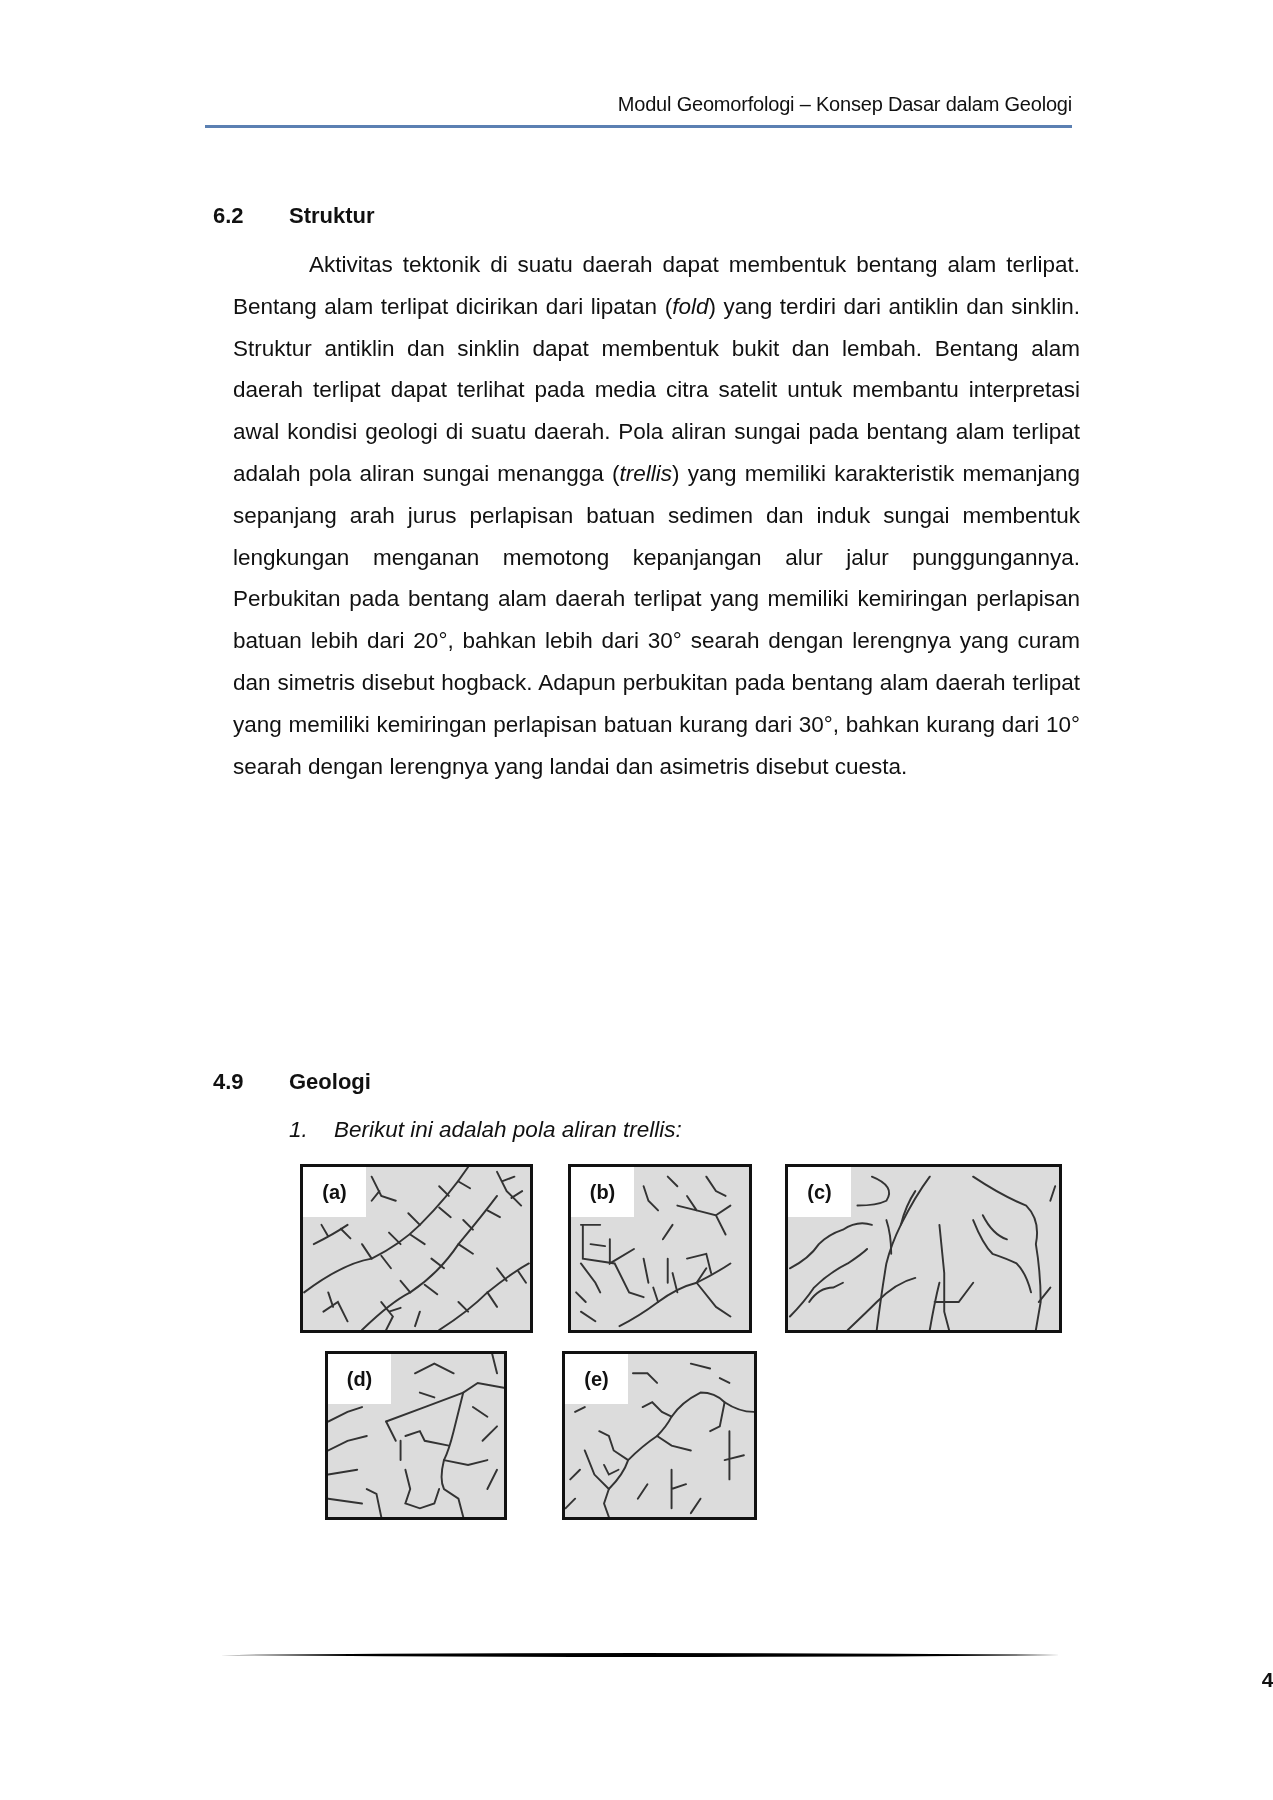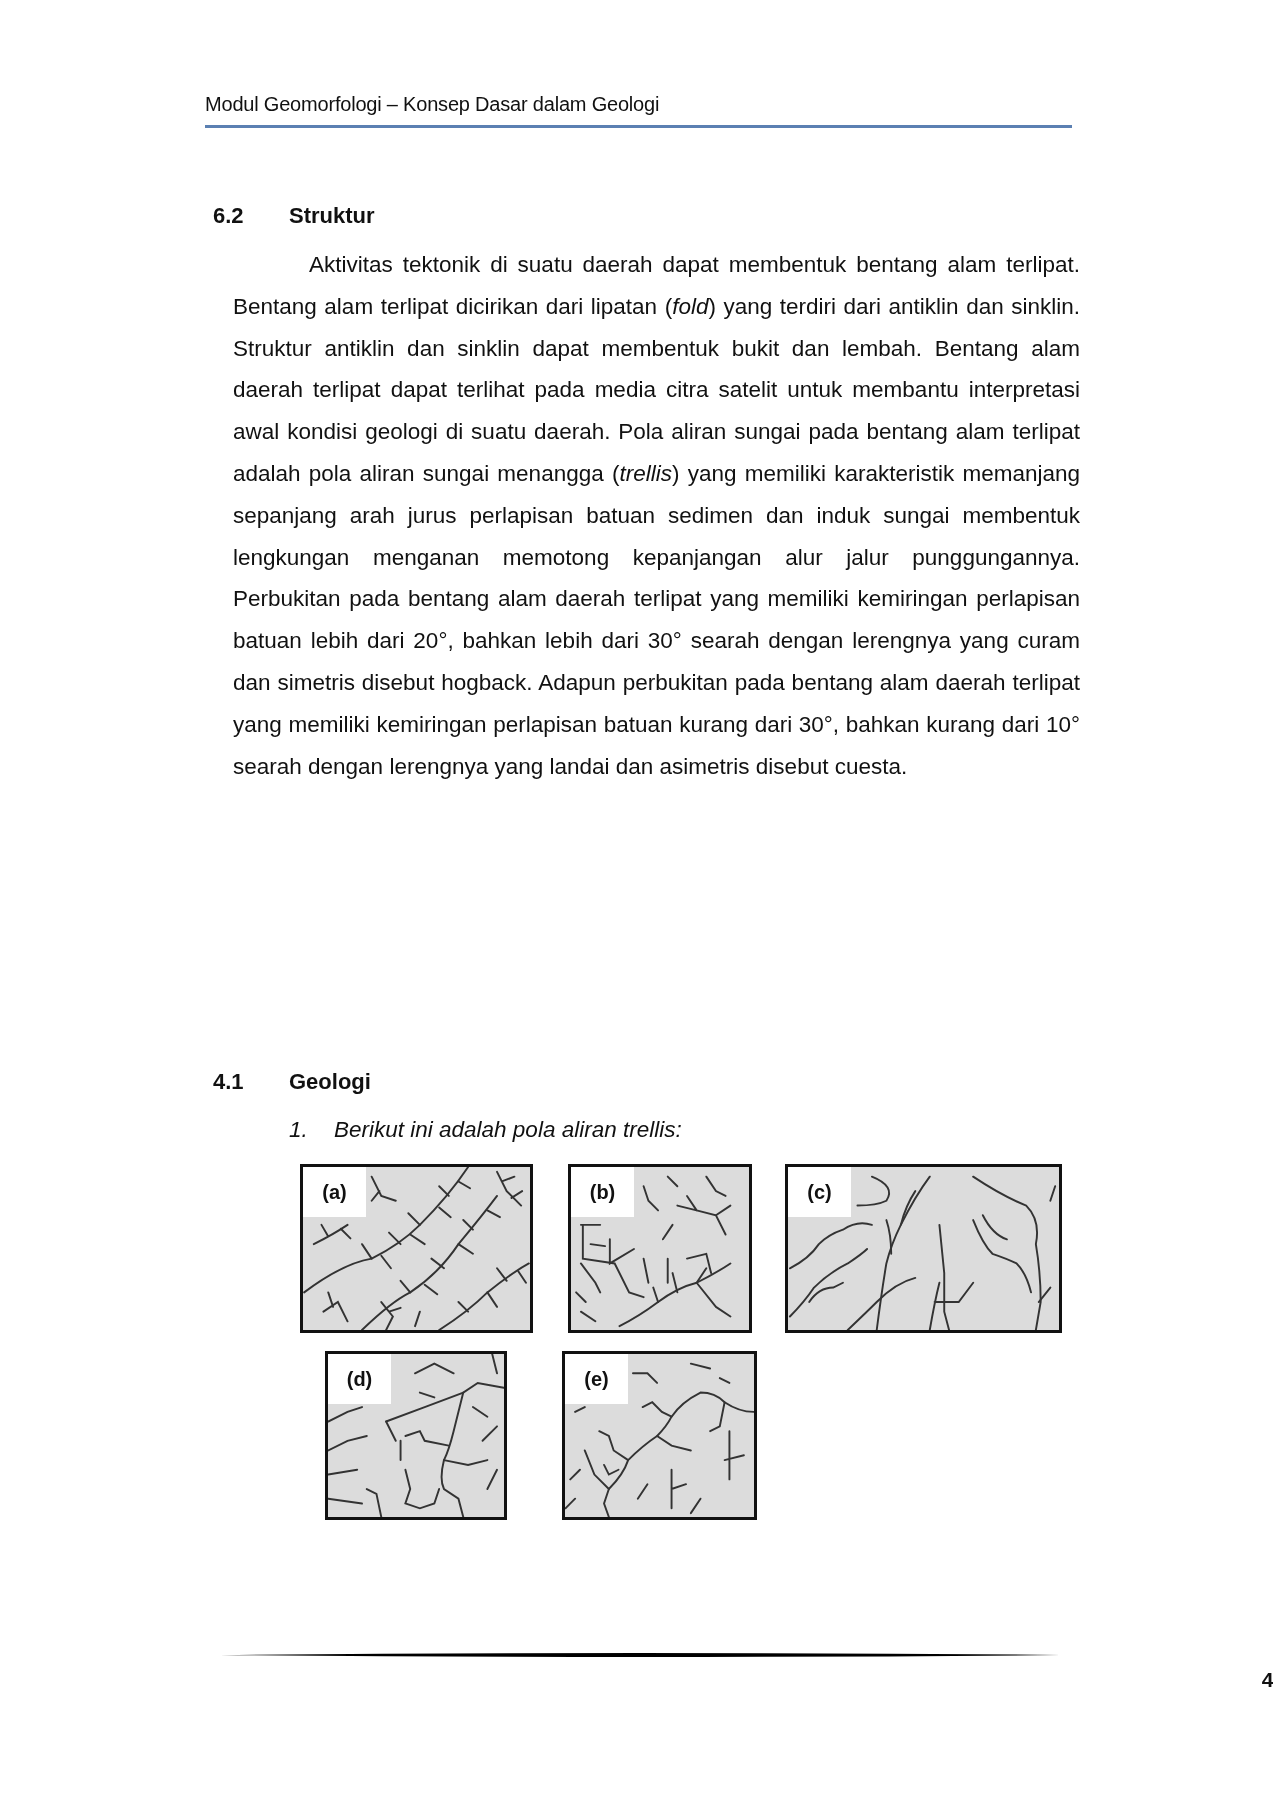--- a/index.html
+++ b/index.html
@@ -1,18 +1,18 @@
 <!DOCTYPE html>
 <html><head>
 <meta charset="utf-8">
 <style>
   html, body { margin: 0; padding: 0; background: #ffffff; }
   body { width: 1273px; height: 1800px; position: relative; overflow: hidden;
          font-family: "Liberation Sans", "DejaVu Sans", sans-serif; color: #111; }
-  .header-title { position: absolute; left: 205px; width: 867px; top: 93px; text-align: left;
+  .header-title { position: absolute; left: 205px; width: 867px; top: 93px; text-align: right;
                   font-size: 20px; color: #111; letter-spacing: -0.2px; }
   .header-rule { position: absolute; left: 205px; width: 867px; top: 125px; height: 3px; background: #5b80b2; }
   .heading { position: absolute; left: 213px; font-weight: bold; font-size: 22px; }
   .heading .num { display: inline-block; width: 76px; }
   .body-text { position: absolute; left: 213px; width: 847px; top: 244px;
                font-size: 22.5px; line-height: 41.8px; text-align: justify; margin-left: 20px; }
   .body-text .indent { display: inline-block; width: 76px; }
   .list-item { position: absolute; left: 289px; top: 1117px; font-size: 22.5px; font-style: italic; }
   .list-item .li-num { display: inline-block; width: 45px; }
   .figure { position: absolute; border: 3px solid #111; background: #dcdcdc; box-sizing: border-box; overflow: hidden; }
@@ -33,21 +33,21 @@
 
 <div class="heading" style="top:203px;">
   <span class="num">6.2</span><span>Struktur</span>
 </div>
 
 <div class="body-text">
   <span class="indent"></span><span>Aktivitas tektonik di suatu daerah dapat membentuk bentang alam terlipat. Bentang alam terlipat dicirikan dari lipatan (</span><i>fold</i><span>) yang terdiri dari antiklin dan sinklin. Struktur antiklin dan sinklin dapat membentuk bukit dan lembah. Bentang alam daerah terlipat dapat terlihat pada media citra satelit untuk membantu interpretasi awal kondisi geologi di suatu daerah. Pola aliran sungai pada bentang alam terlipat adalah pola aliran sungai menangga (</span><i>trellis</i><span>) yang memiliki karakteristik memanjang sepanjang arah jurus perlapisan batuan sedimen dan induk sungai membentuk lengkungan menganan memotong kepanjangan alur jalur punggungannya. Perbukitan pada bentang alam daerah terlipat yang memiliki kemiringan perlapisan batuan lebih dari 20°, bahkan lebih dari 30° searah dengan lerengnya yang curam dan simetris disebut hogback. Adapun perbukitan pada bentang alam daerah terlipat yang memiliki kemiringan perlapisan batuan kurang dari 30°, bahkan kurang dari 10° searah dengan lerengnya yang landai dan asimetris disebut cuesta.</span>
 </div>
 
 <div class="heading" style="top:1069px;">
-  <span class="num">4.1</span><span>Geologi</span>
+  <span class="num">4.9</span><span>Geologi</span>
 </div>
 
 <div class="list-item">
   <span class="li-num">1.</span><span>Berikut ini adalah pola aliran trellis:</span>
 </div>
 
 <div class="figure" style="left:300px; top:1164px; width:233px; height:169px;">
   <div class="fig-label">(a)</div>
   <svg viewBox="0 0 233 169" fill="none" stroke="#333" stroke-width="2" stroke-linecap="round">
     <path d="M0 130 Q40 100 70 95 Q100 80 120 60 Q150 30 170 0"></path>

